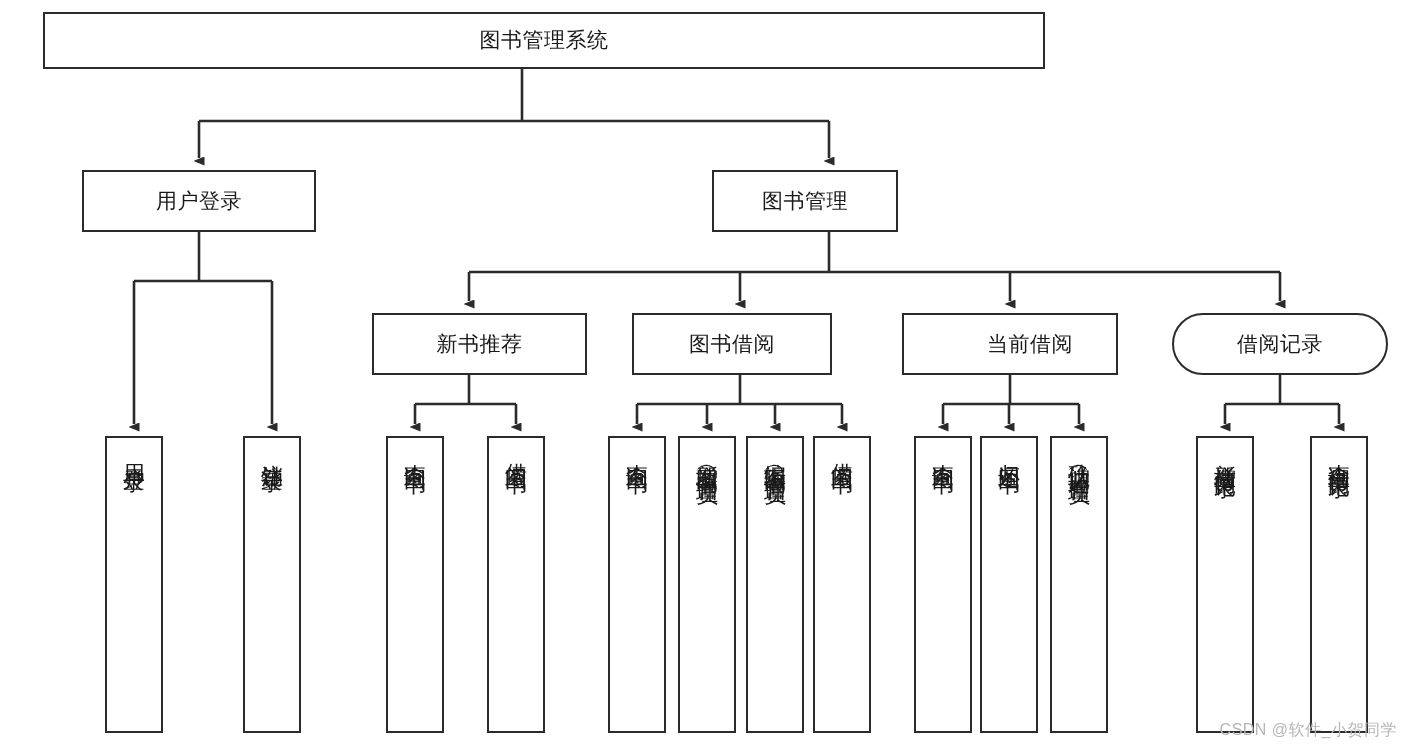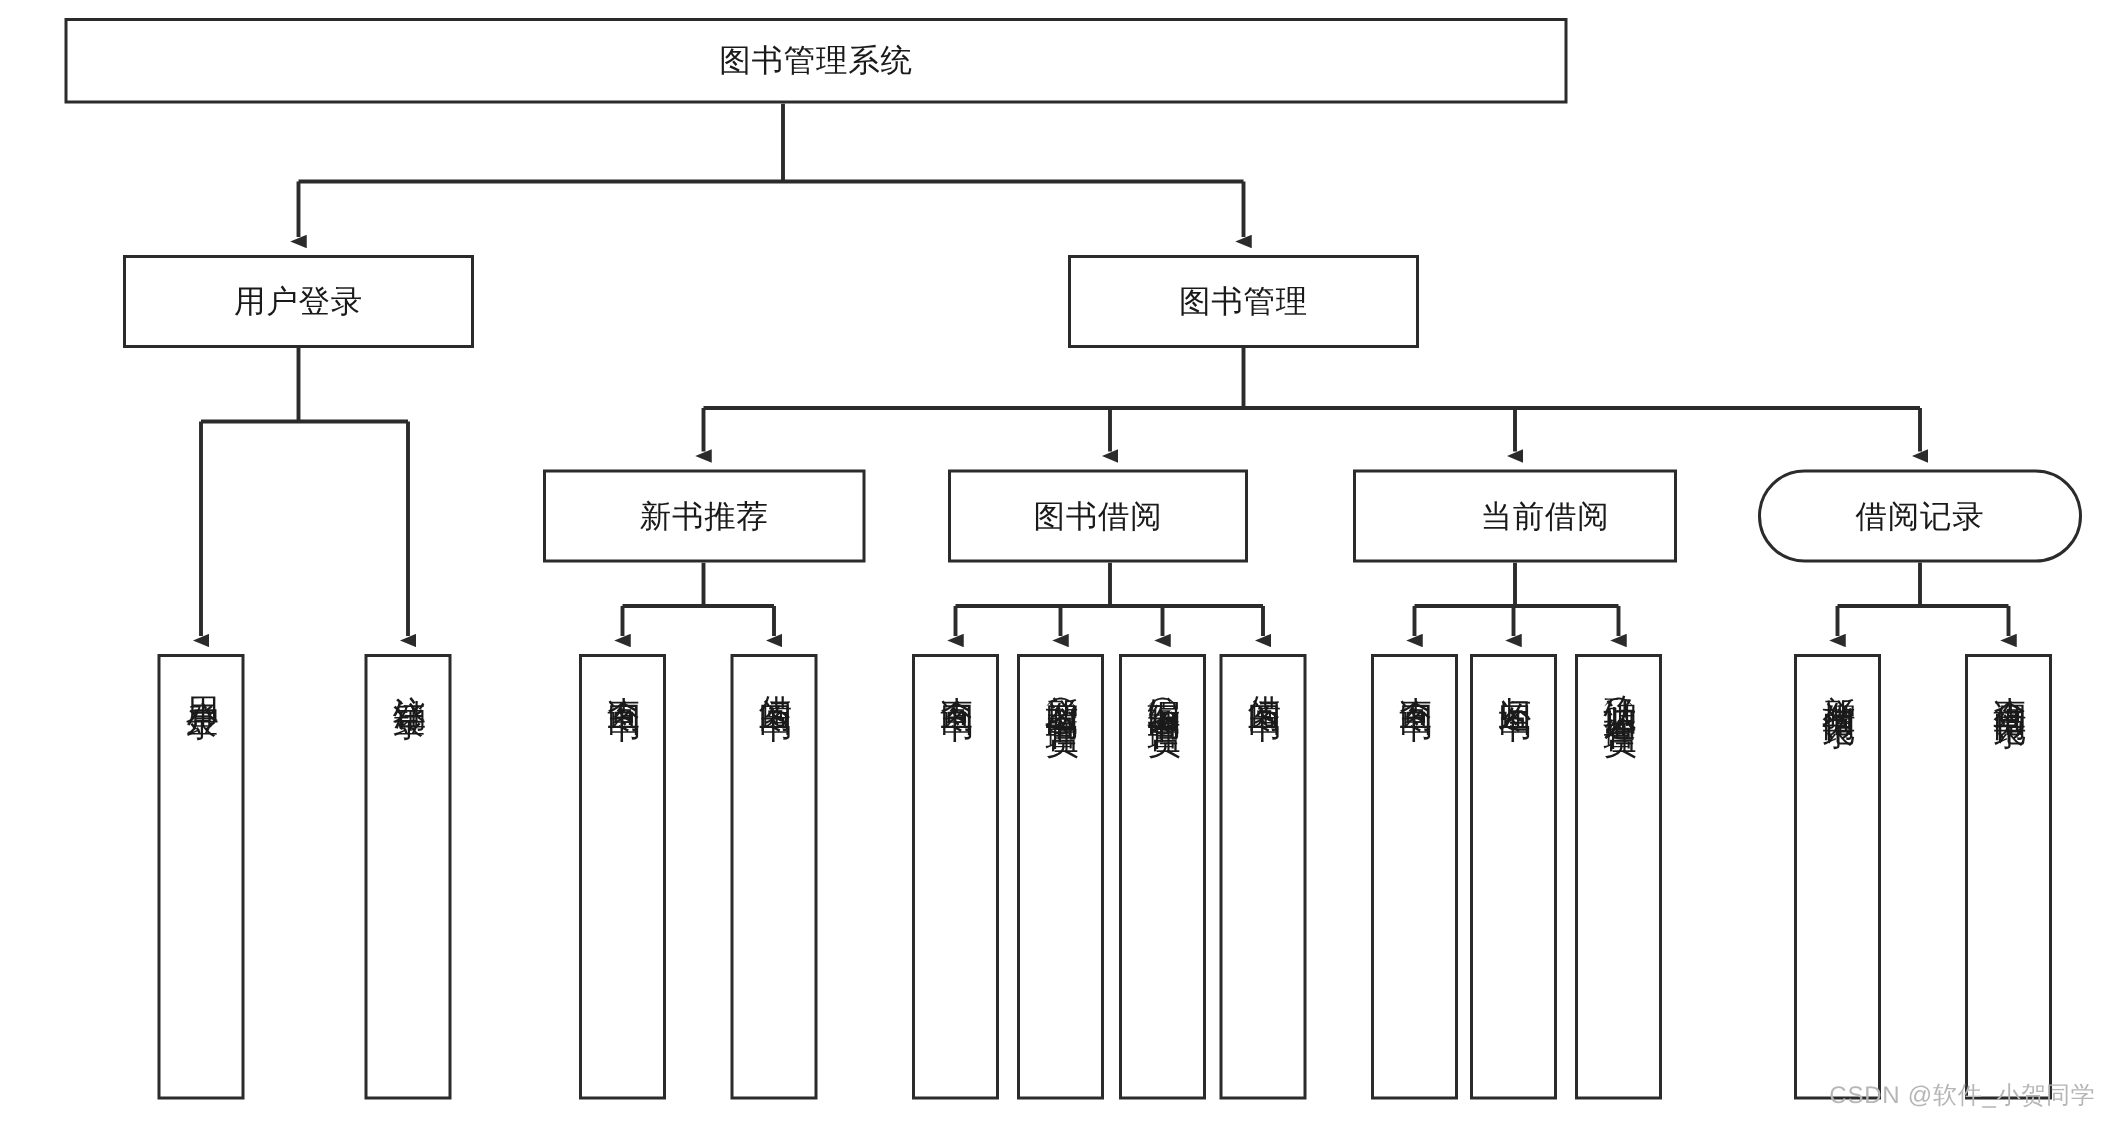--- a/index.html
+++ b/index.html
@@ -128,25 +128,25 @@
     </g>
   </svg>
 
   <div class="node horiz" style="left: 21px; top: 12px; width: 1002px; height: 57px; margin-left: 22px;">
     <span class="node-label">图书管理系统</span>
   </div>
 
   <div class="node horiz" style="left: 82px; top: 170px; width: 234px; height: 62px;">
     <span class="node-label">用户登录</span>
   </div>
-  <div class="node horiz" style="left: 712px; top: 170px; width: 234px; height: 62px;">
+  <div class="node horiz" style="left: 712px; top: 170px; width: 186px; height: 62px;">
     <span class="node-label">图书管理</span>
   </div>
 
-  <div class="node horiz" style="left: 362px; top: 313px; width: 215px; height: 62px;">
+  <div class="node horiz" style="left: 372px; top: 313px; width: 215px; height: 62px;">
     <span class="node-label">新书推荐</span>
   </div>
   <div class="node horiz" style="left: 632px; top: 313px; width: 200px; height: 62px;">
     <span class="node-label">图书借阅</span>
   </div>
   <div class="node horiz" style="left: 902px; top: 313px; width: 216px; height: 62px; padding-left: 40px;">
     <span class="node-label">当前借阅</span>
   </div>
   <div class="node horiz" style="left: 1172px; top: 313px; width: 216px; height: 62px; border-radius: 31px;">
     <span class="node-label">借阅记录</span>

